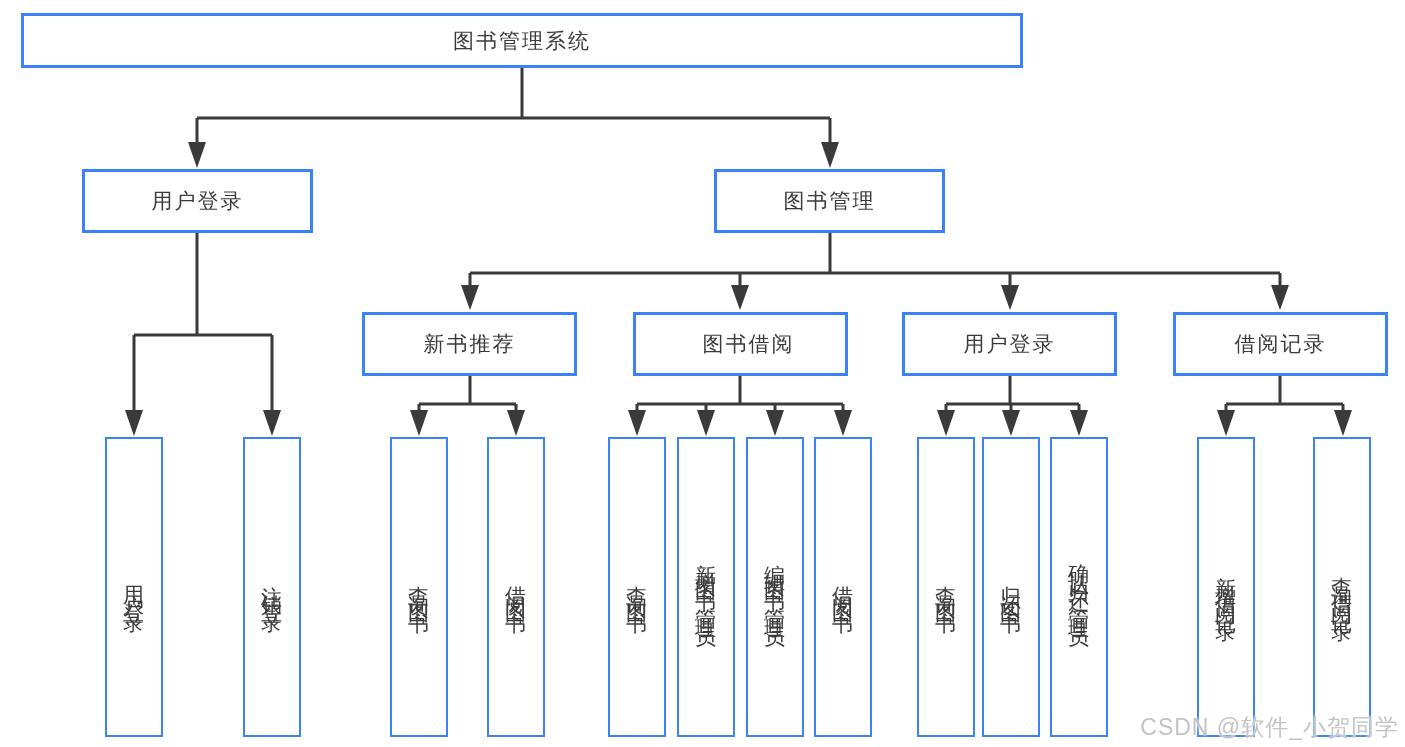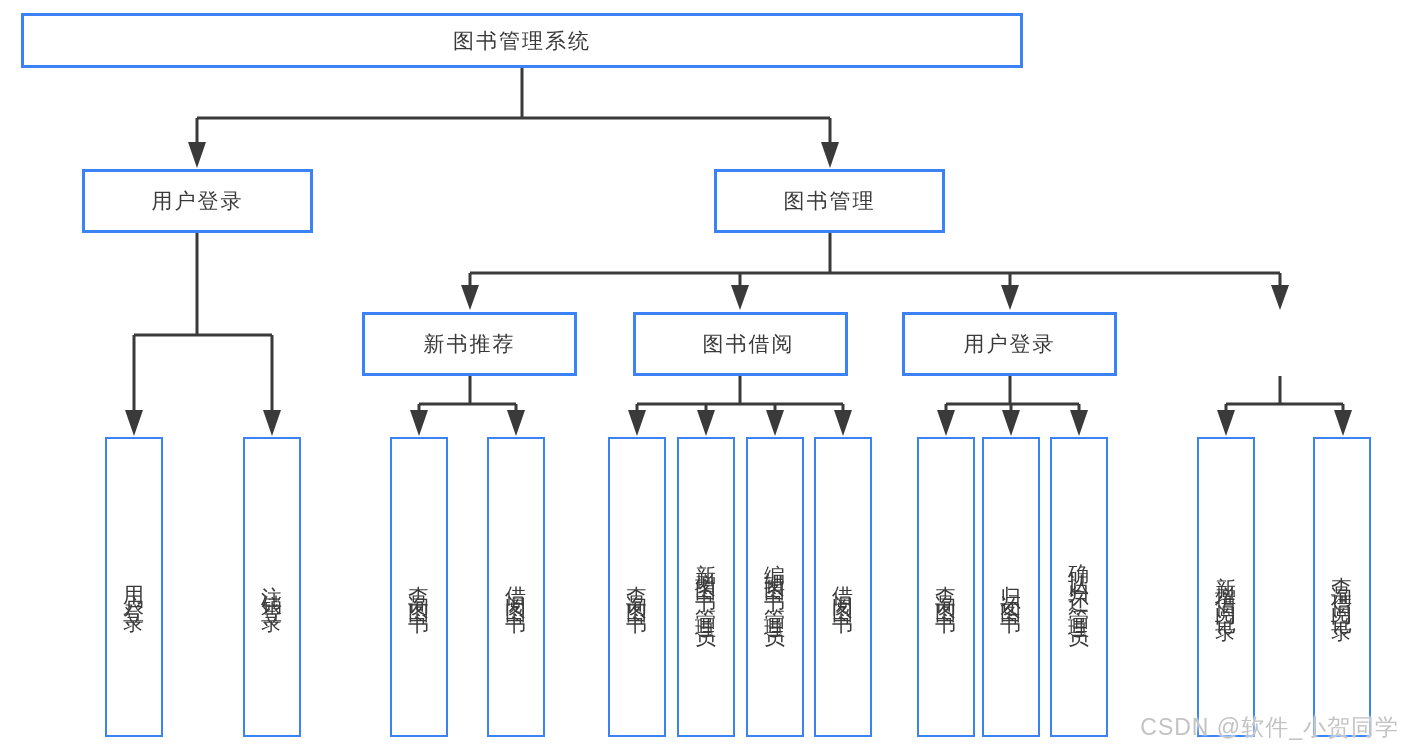--- a/index.html
+++ b/index.html
@@ -138,20 +138,23 @@
 
   <div class="box l3-box" style="left:362px;">
     <span>新书推荐</span>
   </div>
   <div class="box l3-box" style="left:633px;padding-left:16px;">
     <span>图书借阅</span>
   </div>
   <div class="box l3-box" style="left:902px;">
     <span>用户登录</span>
   </div>
+  <div class="box l3-box" style="left:1173px;">
+    <span>借阅记录</span>
+  </div>
 
   <div class="box leaf" style="left:105px;">
     <span>用户登录</span>
   </div>
   <div class="box leaf" style="left:243px;">
     <span>注销登录</span>
   </div>
   <div class="box leaf" style="left:390px;">
     <span>查询图书</span>
   </div>

